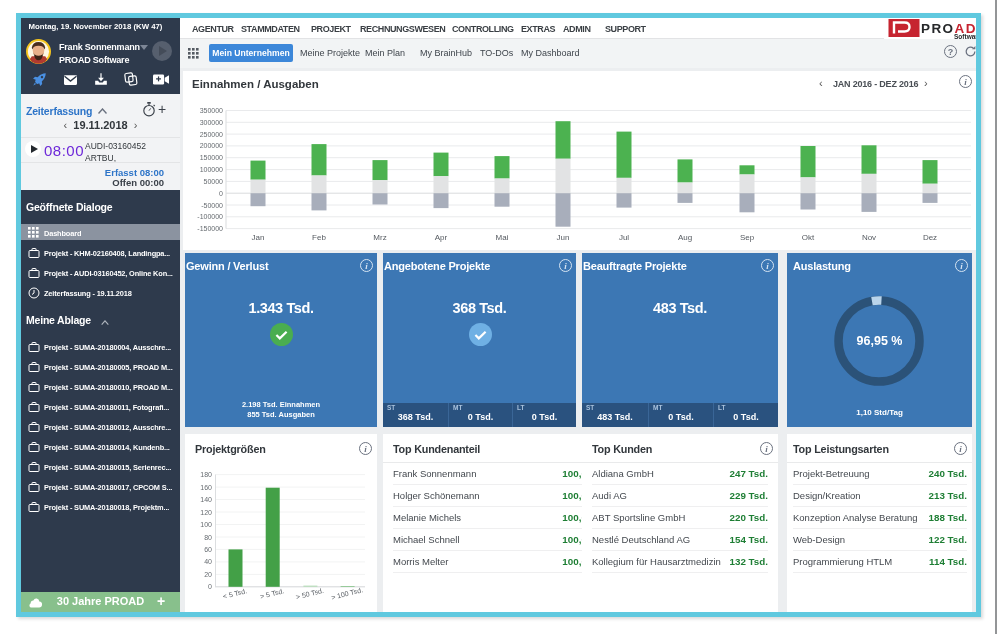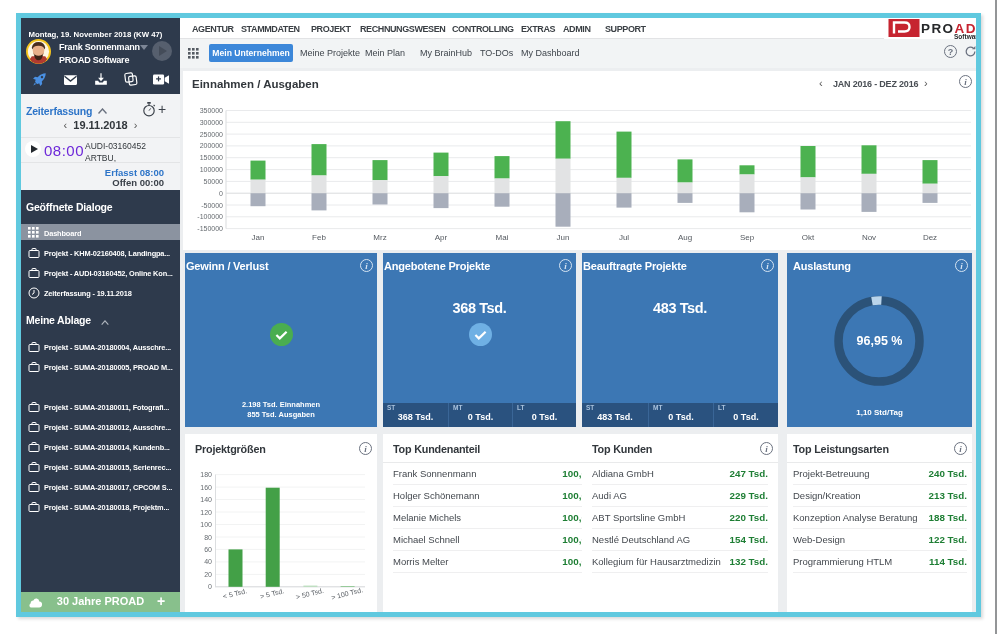--- a/index.html
+++ b/index.html
@@ -3,21 +3,21 @@
 <meta charset="utf-8">
 <style>
   * { margin:0; padding:0; box-sizing:border-box; }
   html,body { width:998px; height:634px; background:#fff; font-family:"Liberation Sans", sans-serif; overflow:hidden; }
   .page { position:relative; width:998px; height:634px; background:#fff; }
   .rightline { position:absolute; left:995px; top:0; width:2px; height:634px; background:#939597; }
   .frame { position:absolute; left:16px; top:13px; width:965px; height:604px; border:5px solid #60c9df; background:#eceef0; box-shadow:2px 2px 3px rgba(0,0,0,0.15); }
   .abs { position:absolute; }
   
   .sidebar { position:absolute; left:0; top:0; width:159px; height:594px; background:#2e3a4c; overflow:hidden; }
-  .sb-date { position:absolute; left:0; top:4px; width:149px; text-align:center; color:#fff; font-size:7.8px; font-weight:bold;margin-top:8px; }
+  .sb-date { position:absolute; left:0; top:4px; width:149px; text-align:center; color:#fff; font-size:7.8px; font-weight:bold; }
   .sb-name { position:absolute; left:38px; top:24px; color:#fff; font-size:9px; font-weight:bold; letter-spacing:-0.2px; }
   .sb-org  { position:absolute; left:38px; top:37px; color:#fff; font-size:9px; font-weight:bold; letter-spacing:-0.2px; }
   .zeit { position:absolute; left:0; top:76px; width:159px; height:96px; background:#f2f3f5; }
   .sb-sec-title { color:#fff; font-size:10.5px; font-weight:bold; letter-spacing:-0.2px; }
   .sb-item { position:absolute; left:0; width:159px; height:20px; color:#fff; font-size:7.4px; font-weight:bold; letter-spacing:-0.15px; }
   .sb-item .txt { position:absolute; left:23px; top:6px; white-space:nowrap; }
   .sb-item svg { position:absolute; left:7px; top:4px; }
   .greenbar { position:absolute; left:0; top:574px; width:159px; height:20px; background:#88c08c; color:#fff; }
   
   .main { position:absolute; left:159px; top:0; width:796px; height:594px; background:#eceef0; }
@@ -184,20 +184,29 @@
           <span class="txt">Projekt - SUMA-20180004, Ausschre...</span>
         </div>
       <div class="sb-item" style="top:339px;">
           <svg width="12" height="12" viewBox="0 0 24 24">
             <g fill="none" stroke="#fff" stroke-width="2">
               <rect x="2" y="7" width="20" height="14" rx="2"></rect>
               <path d="M8 7 V4 q0-1 1-1 h6 q1 0 1 1 V7"></path>
             </g>
           </svg>
           <span class="txt">Projekt - SUMA-20180005, PROAD M...</span>
+        </div>
+      <div class="sb-item" style="top:359px;">
+          <svg width="12" height="12" viewBox="0 0 24 24">
+            <g fill="none" stroke="#fff" stroke-width="2">
+              <rect x="2" y="7" width="20" height="14" rx="2"></rect>
+              <path d="M8 7 V4 q0-1 1-1 h6 q1 0 1 1 V7"></path>
+            </g>
+          </svg>
+          <span class="txt">Projekt - SUMA-20180010, PROAD M...</span>
         </div>
       <div class="sb-item" style="top:379px;">
           <svg width="12" height="12" viewBox="0 0 24 24">
             <g fill="none" stroke="#fff" stroke-width="2">
               <rect x="2" y="7" width="20" height="14" rx="2"></rect>
               <path d="M8 7 V4 q0-1 1-1 h6 q1 0 1 1 V7"></path>
             </g>
           </svg>
           <span class="txt">Projekt - SUMA-20180011, Fotografi...</span>
         </div>
@@ -371,20 +380,21 @@
 <rect x="742.5" y="57.1" width="15" height="23.6" fill="#4cb250"></rect>
 <rect x="742.5" y="80.8" width="15" height="9.4" fill="#e2e3e4"></rect>
 <rect x="742.5" y="90.2" width="15" height="9.7" fill="#a8aebb"></rect>
 <text x="750" y="137" text-anchor="middle" font-size="8" fill="#555a60">Dez</text>
 </svg>
       </div>
 
       <div class="bcard" style="left:5px; width:192px;">
         <div class="hd">Gewinn / Verlust</div>
         <div class="icirc" style="right:4px; top:6px; color:#d6e4f2; font-style:italic; font-family:'Liberation Serif',serif;">i</div>
+        <div class="big">1.343 Tsd.</div>
         <svg class="abs" style="left:85px; top:70px;" width="23" height="23" viewBox="0 0 23 23">
             <circle cx="11.5" cy="11.5" r="11.5" fill="#4aad50"></circle>
             <path d="M6.4 12 l3.4 3.4 L16.6 8.8" stroke="#fff" stroke-width="2.2" fill="none"></path>
           </svg>
         <div class="abs" style="left:0; top:147px; width:100%; text-align:center; font-size:7.5px; font-weight:bold;">2.198 Tsd. Einnahmen</div>
         <div class="abs" style="left:0; top:157px; width:100%; text-align:center; font-size:7.5px; font-weight:bold;">855 Tsd. Ausgaben</div>
       </div>
       <div class="bcard" style="left:203px; width:193px;">
         <div class="hd">Angebotene Projekte</div>
         <div class="icirc" style="right:4px; top:6px; color:#d6e4f2; font-style:italic; font-family:'Liberation Serif',serif;">i</div>

